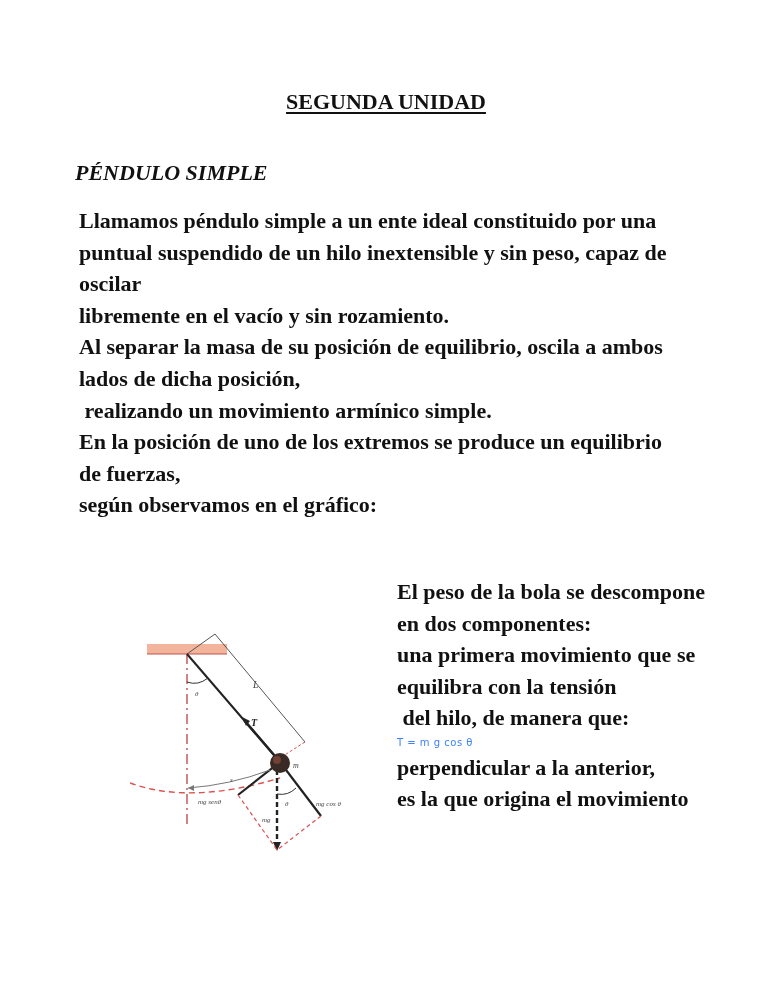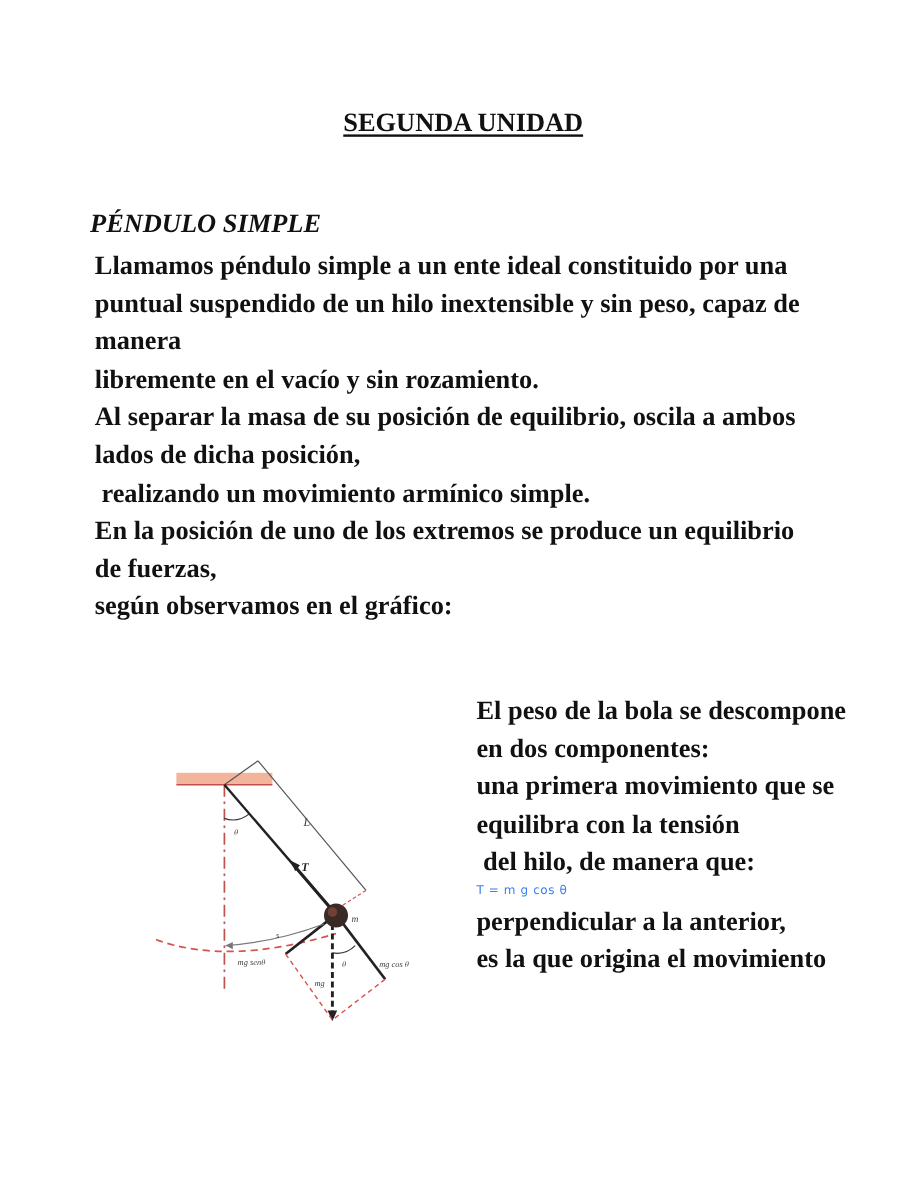--- a/index.html
+++ b/index.html
@@ -24,21 +24,21 @@
       font-weight: bold;
       font-size: 22px;
       text-decoration: underline;
       text-underline-offset: 3px;
       letter-spacing: 0px;
       margin: 0;
       padding-left: 2px;
     }
     .section-heading {
       position: absolute;
-      top: 170px;
+      top: 157px;
       left: 75px;
       font-weight: bold;
       font-style: italic;
       font-size: 22px;
       margin: 0;
       line-height: 31px;
     }
     .body-lines {
       position: absolute;
       top: 201px;
@@ -98,21 +98,21 @@
 </head>
 <body>
 
 <h1 class="page-title">SEGUNDA UNIDAD</h1>
 
 <h2 class="section-heading">PÉNDULO SIMPLE</h2>
 
 <ul class="body-lines">
   <li>Llamamos péndulo simple a un ente ideal constituido por una</li>
   <li>puntual suspendido de un hilo inextensible y sin peso, capaz de</li>
-  <li>manera</li>
+  <li>oscilar</li>
   <li>libremente en el vacío y sin rozamiento.</li>
   <li>Al separar la masa de su posición de equilibrio, oscila a ambos</li>
   <li>lados de dicha posición,</li>
   <li> realizando un movimiento armínico simple.</li>
   <li>En la posición de uno de los extremos se produce un equilibrio</li>
   <li>de fuerzas,</li>
   <li>según observamos en el gráfico:</li>
 </ul>
 
 <div class="diagram">

